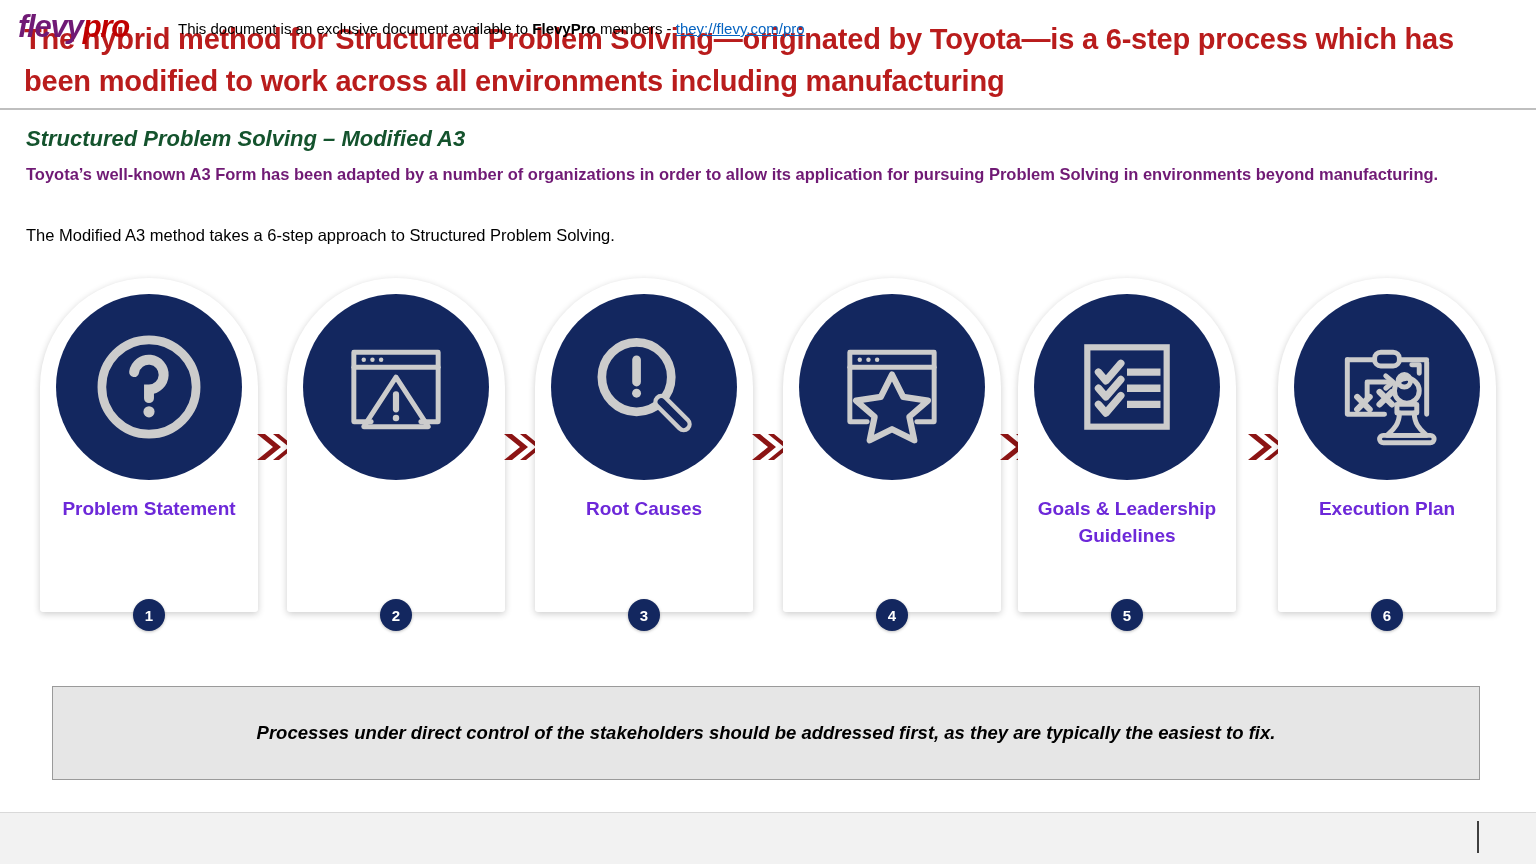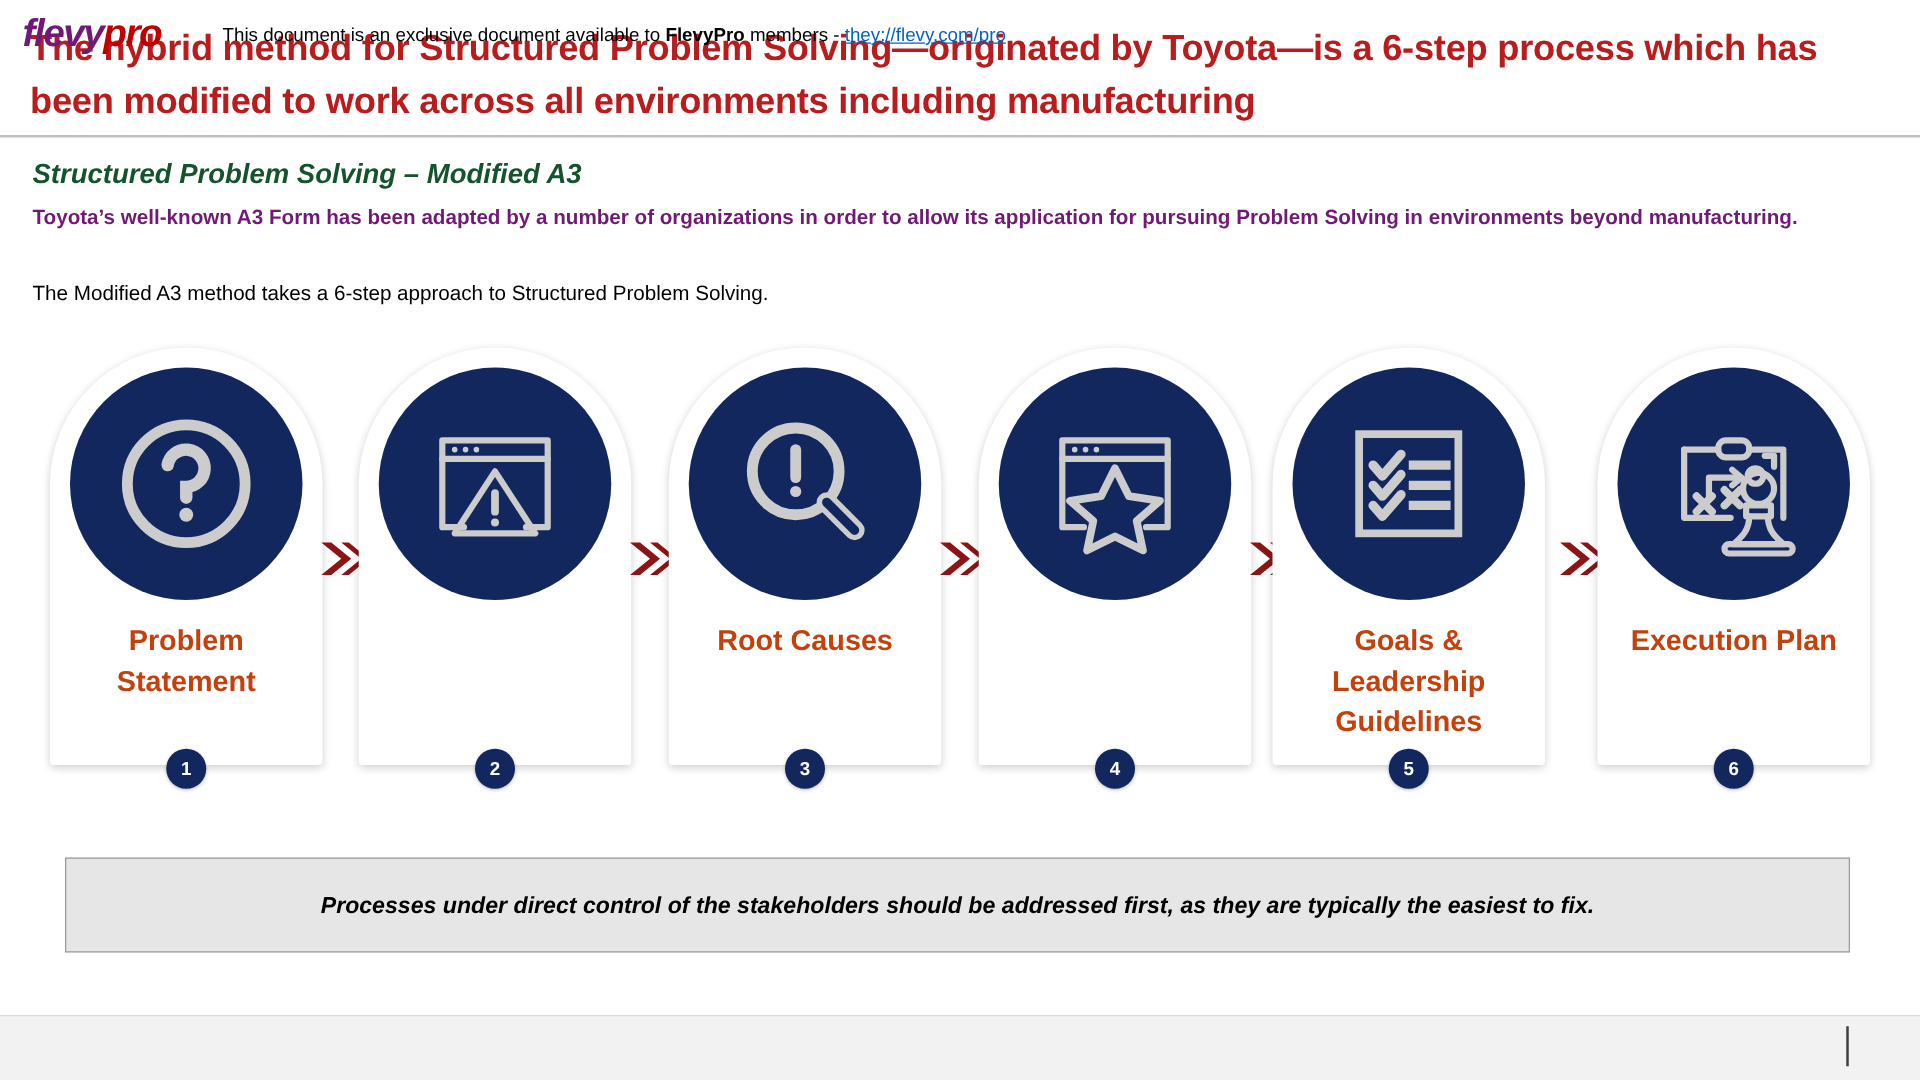--- a/index.html
+++ b/index.html
@@ -101,22 +101,22 @@
     width: 124px;
     height: 124px;
     display: block;
   }
   .step-label {
     position: absolute;
     left: 8px;
     right: 8px;
     top: 218px;
     text-align: center;
-    color: #c2410c;
-    font-size: 23px;
+    color: #6d28d9;
+    font-size: 19px;
     font-weight: bold;
     line-height: 1.42;
   }
   .step-badge {
     position: absolute;
     left: 50%;
     top: 321px;
     transform: translateX(-50%);
     width: 32px;
     height: 32px;
@@ -137,21 +137,21 @@
     height: 42px;
   }
   .step-arrow svg { display: block; width: 42px; height: 42px; }
 
   
   #callout-box {
     position: absolute;
     left: 52px;
     top: 686px;
     width: 1428px;
-    height: 76px;
+    height: 94px;
     background: #E6E6E6;
     border: 1px solid #9A9A9A;
     box-sizing: border-box;
     display: flex;
     align-items: center;
     justify-content: center;
   }
   #callout-text {
     color: #000000;
     font-size: 18.5px;

